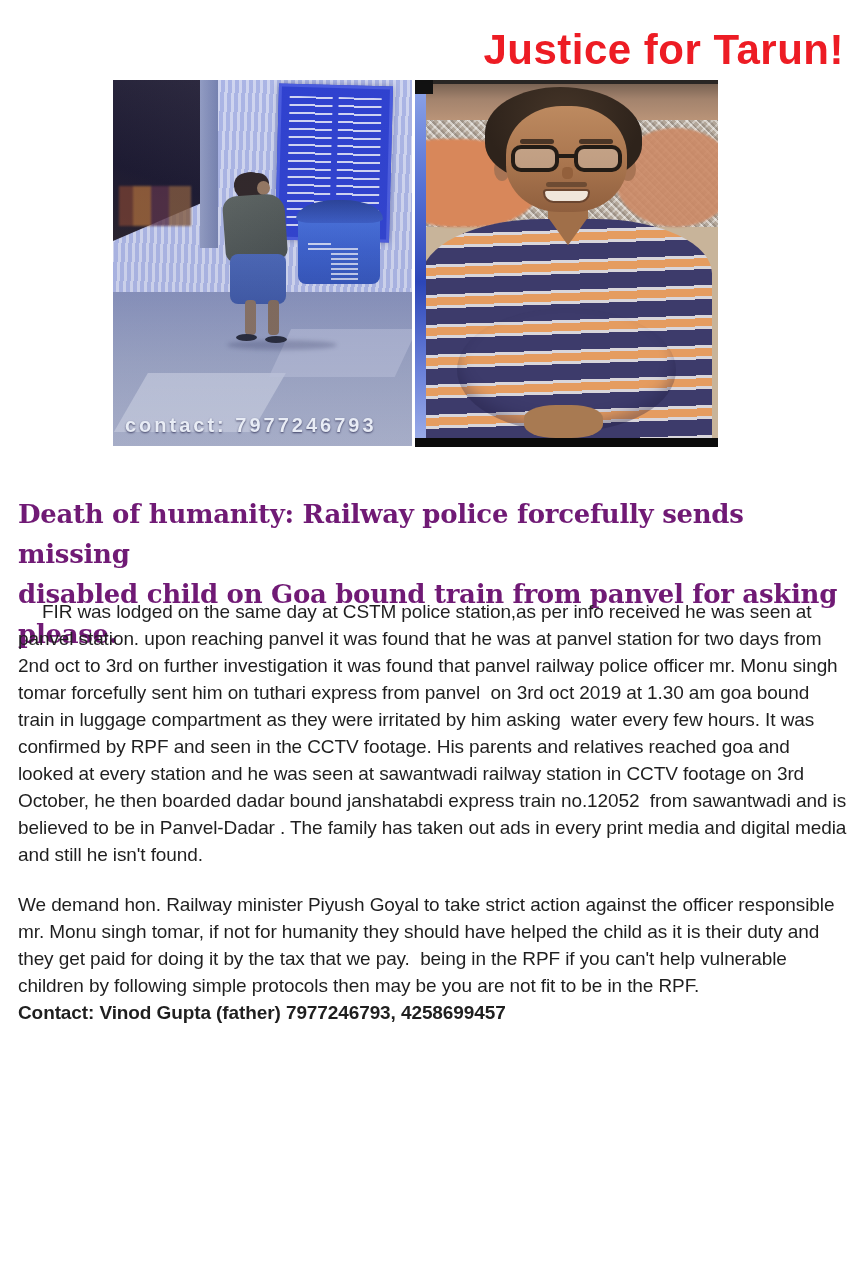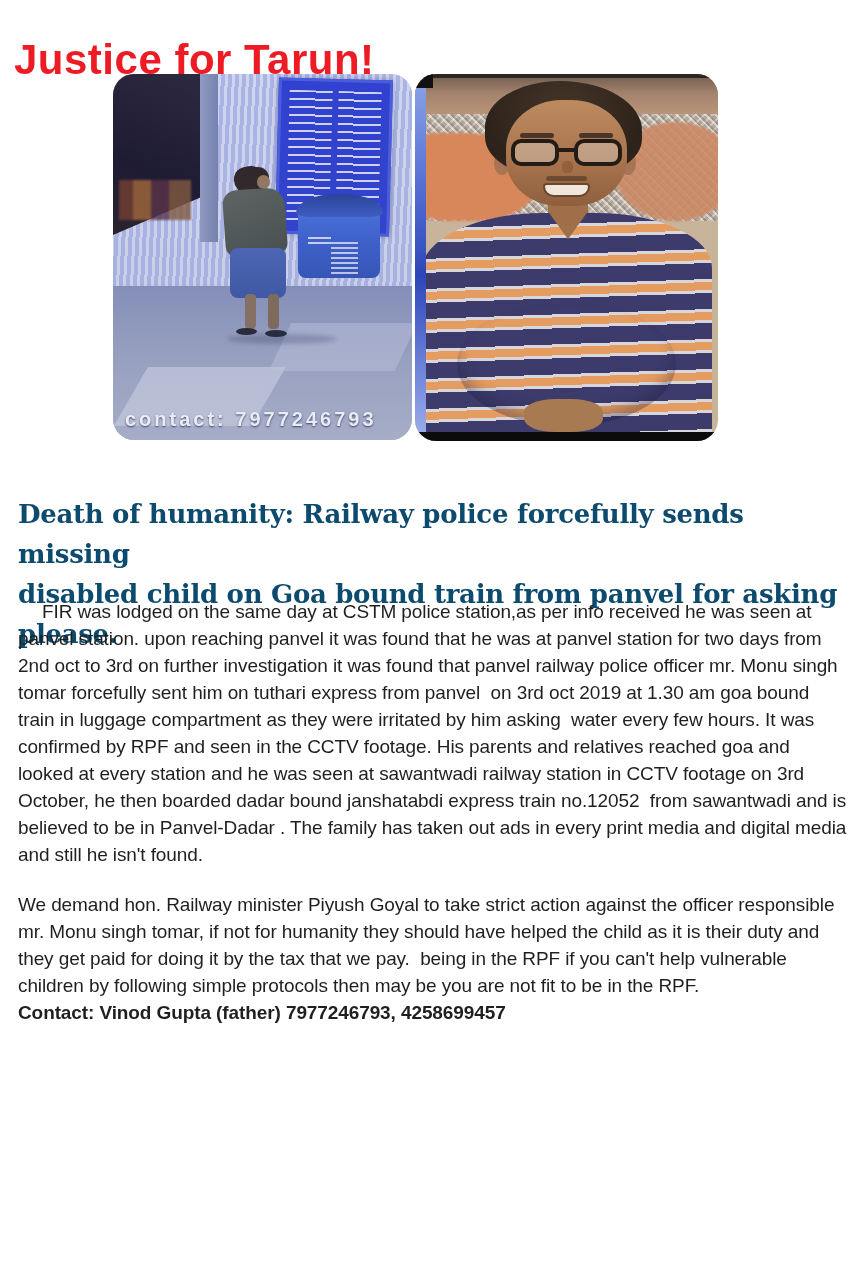--- a/index.html
+++ b/index.html
@@ -1,24 +1,24 @@
 <!DOCTYPE html>
 <html><head>
 <meta charset="utf-8">
 <style>
   html,body{margin:0;padding:0;background:#ffffff;}
   .poster{position:relative;width:864px;height:1284px;background:#ffffff;overflow:hidden;
           font-family:"Liberation Sans",sans-serif;}
 
   
-  .title{position:absolute;left:0;top:22px;width:840px;text-align:left;margin:14px;
+  .title{position:absolute;left:0;top:22px;width:840px;text-align:right;margin:4px;
          font:bold 42px "Liberation Sans",sans-serif;color:#ed1c24;letter-spacing:.5px;}
 
   
-  .photo{position:absolute;top:74px;overflow:hidden;border-radius:21px;}
+  .photo{position:absolute;top:80px;overflow:hidden;}
   .photo-left{left:113px;width:299px;height:366px;background:#b9c2e8;}
   .photo-right{left:415px;width:303px;height:367px;background:#c8b49a;}
   .abs{position:absolute;}
 
   
   .lp-wall{left:0;top:0;right:0;height:60%;
     background:repeating-linear-gradient(93deg,#dfe3f4 0 3px,#b6bfe8 3px 7px);}
   .lp-floor{left:0;top:58%;right:0;bottom:0;
     background:linear-gradient(180deg,#8d96ba 0%,#a3abc4 45%,#b7bdd0 100%);}
   .lp-tile1{left:6%;bottom:4%;width:46%;height:16%;background:rgba(230,233,240,.55);transform:skewX(-30deg);}
@@ -96,21 +96,21 @@
     box-shadow:inset 0 -10px 14px rgba(30,25,60,.35);}
   .rp-hands{left:36%;bottom:2.5%;width:26%;height:9%;background:#a87a52;border-radius:40%;z-index:5;}
   .rp-bluestrip{left:0;top:0;width:11px;height:100%;z-index:6;
     background:linear-gradient(180deg,#8fa6e8 0%,#5570d4 30%,#2c46b8 55%,#6d83da 80%,#9fb0ea 100%);}
   .rp-topbar{left:0;top:0;right:0;height:4px;background:#1c1c1c;opacity:.85;z-index:7;}
   .rp-topcorner{left:0;top:0;width:18px;height:14px;background:#111;z-index:7;}
   .rp-bottombar{left:0;bottom:0;right:0;height:9px;background:#0b0b0b;z-index:7;}
 
   
   .headline{position:absolute;left:18px;top:494px;width:826px;margin:0;
-    font:bold 26px "DejaVu Serif",serif;color:#0c4a6e;line-height:40px;letter-spacing:-.3px;}
+    font:bold 26px "DejaVu Serif",serif;color:#701a75;line-height:40px;letter-spacing:-.3px;}
   .headline span{display:block;}
 
   
   .article{position:absolute;left:18px;top:598px;width:830px;
     font:19px/27px "Liberation Sans",sans-serif;color:#1f1f1f;letter-spacing:-.1px;}
   .article p{margin:0;white-space:pre-wrap;}
   .p2{text-indent:24px;}
   .p3{margin-top:13px !important;text-indent:14px;}
   .p4{margin-top:23px !important;}
   .contact{font-weight:bold;}

